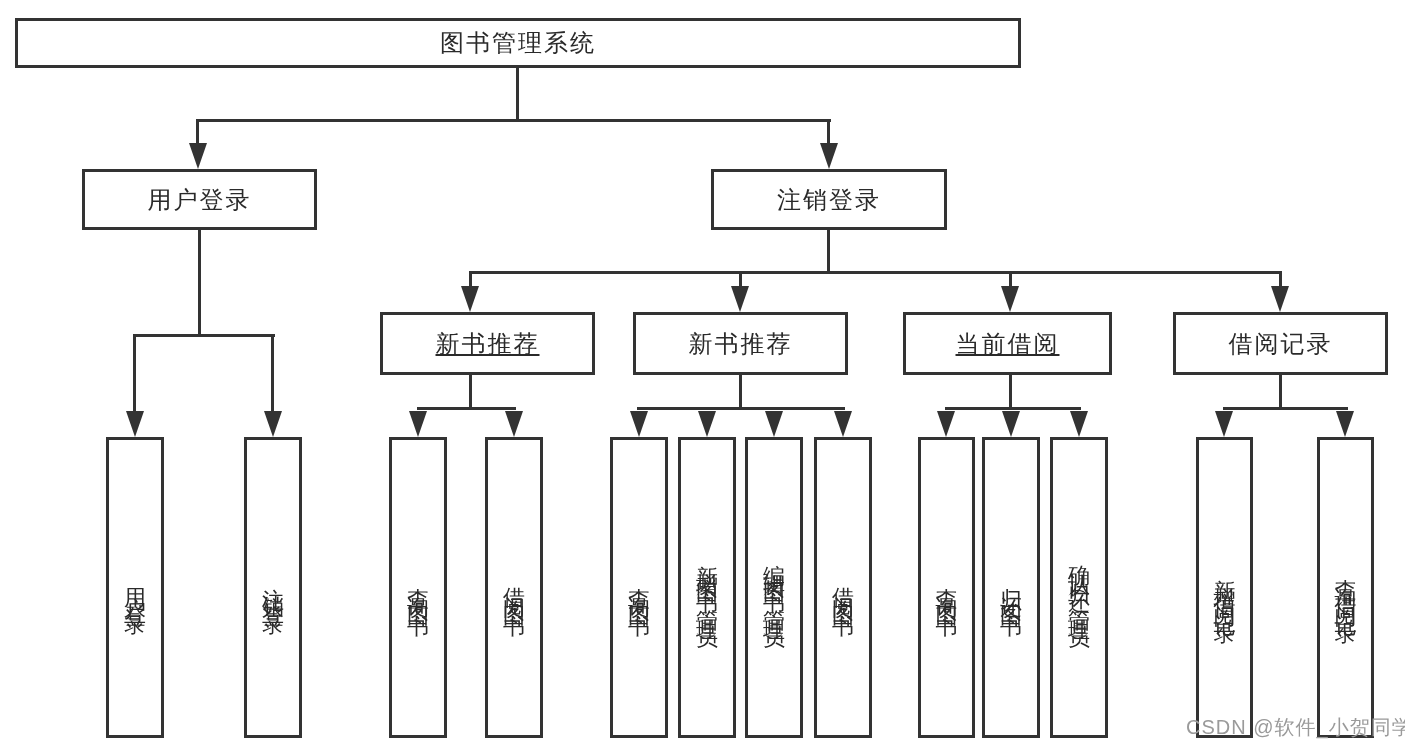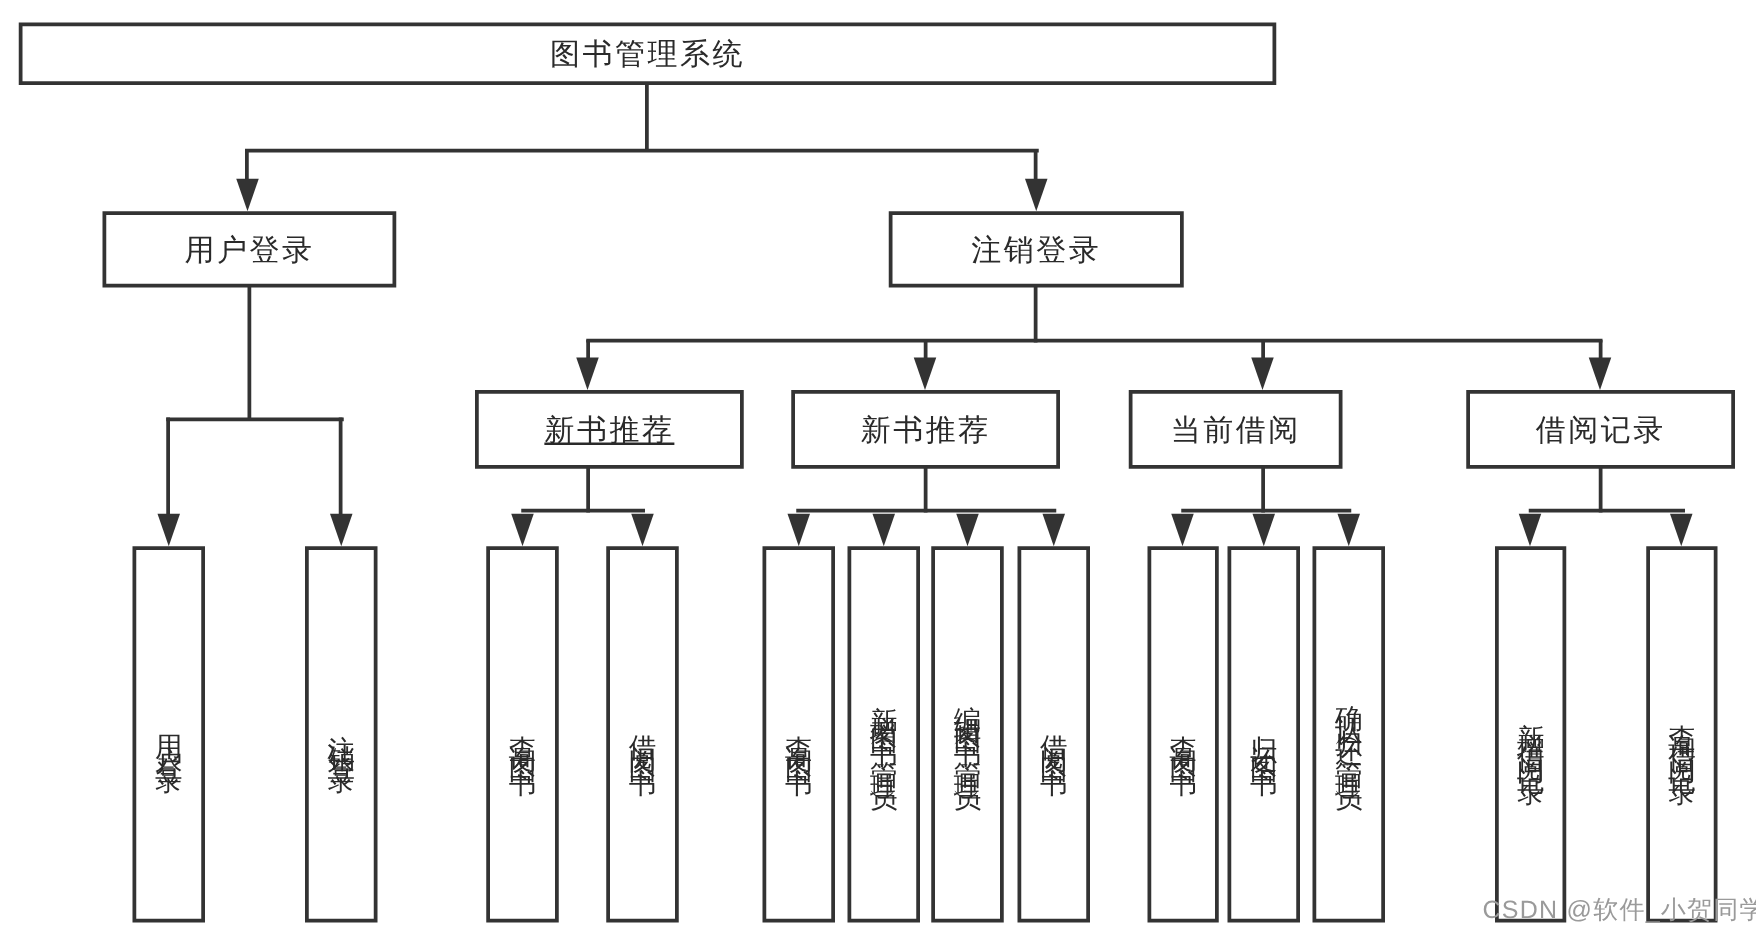--- a/index.html
+++ b/index.html
@@ -70,21 +70,21 @@
   <div class="arr" style="left:731px;top:286px;"></div>
   <div class="arr" style="left:1001px;top:286px;"></div>
   <div class="arr" style="left:1271px;top:286px;"></div>
 
   <div class="node" style="left:380px;top:312px;width:215px;height:63px;text-decoration:underline;">
     <span>新书推荐</span>
   </div>
   <div class="node" style="left:633px;top:312px;width:215px;height:63px;">
     <span>新书推荐</span>
   </div>
-  <div class="node" style="left:903px;top:312px;width:171px;height:63px;">
+  <div class="node" style="left:903px;top:312px;width:209px;height:63px;text-decoration:underline;">
     <span>当前借阅</span>
   </div>
   <div class="node" style="left:1173px;top:312px;width:215px;height:63px;">
     <span>借阅记录</span>
   </div>
 
   <div class="vline" style="left:469px;top:373px;height:37px;"></div>
   <div class="hline" style="left:417px;top:407px;width:99px;"></div>
   <div class="arr" style="left:409px;top:411px;"></div>
   <div class="arr" style="left:505px;top:411px;"></div>

